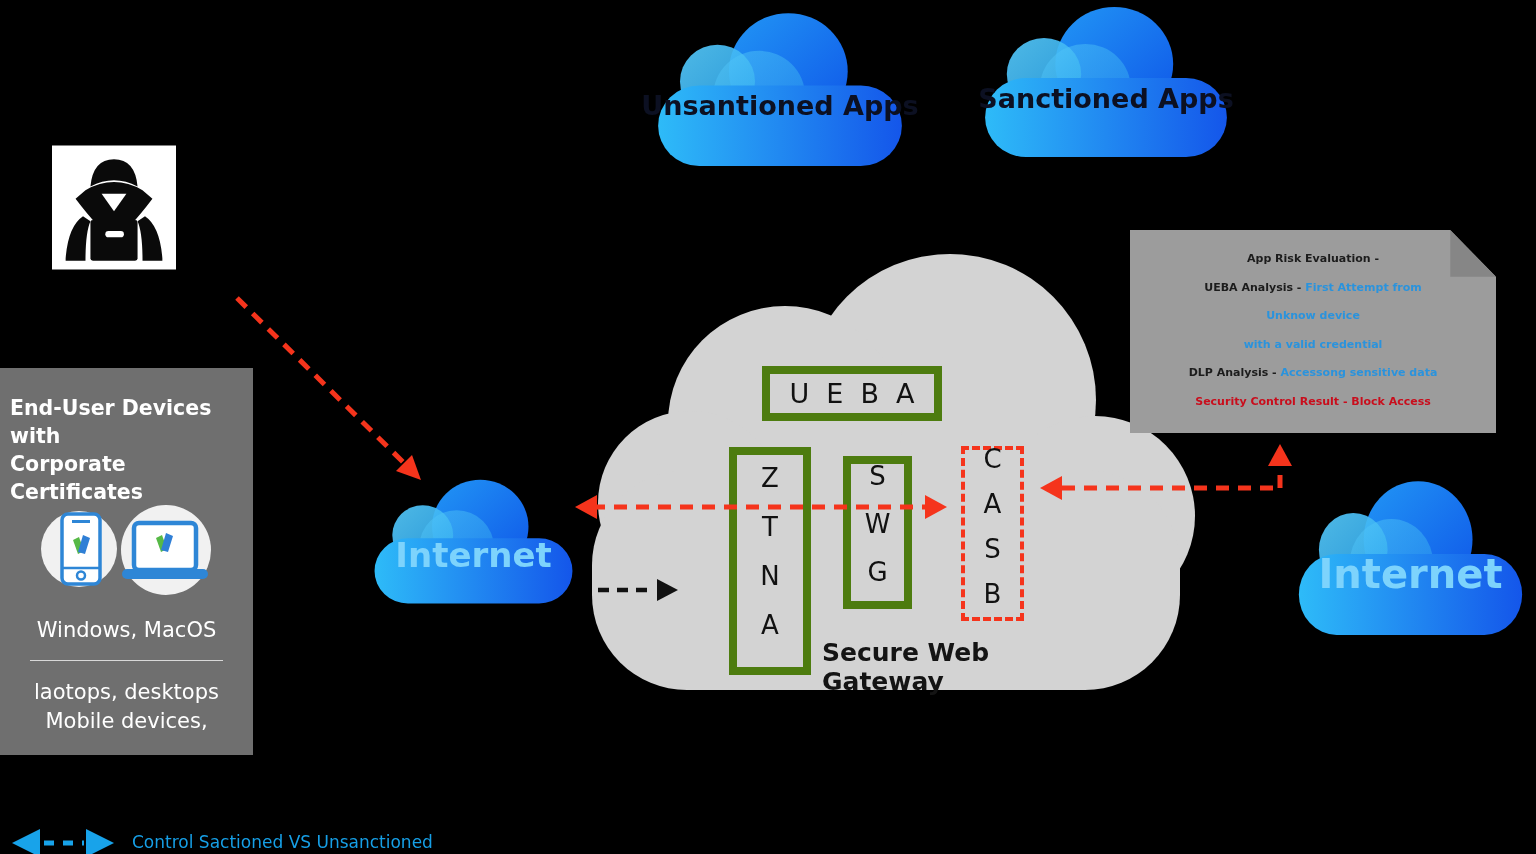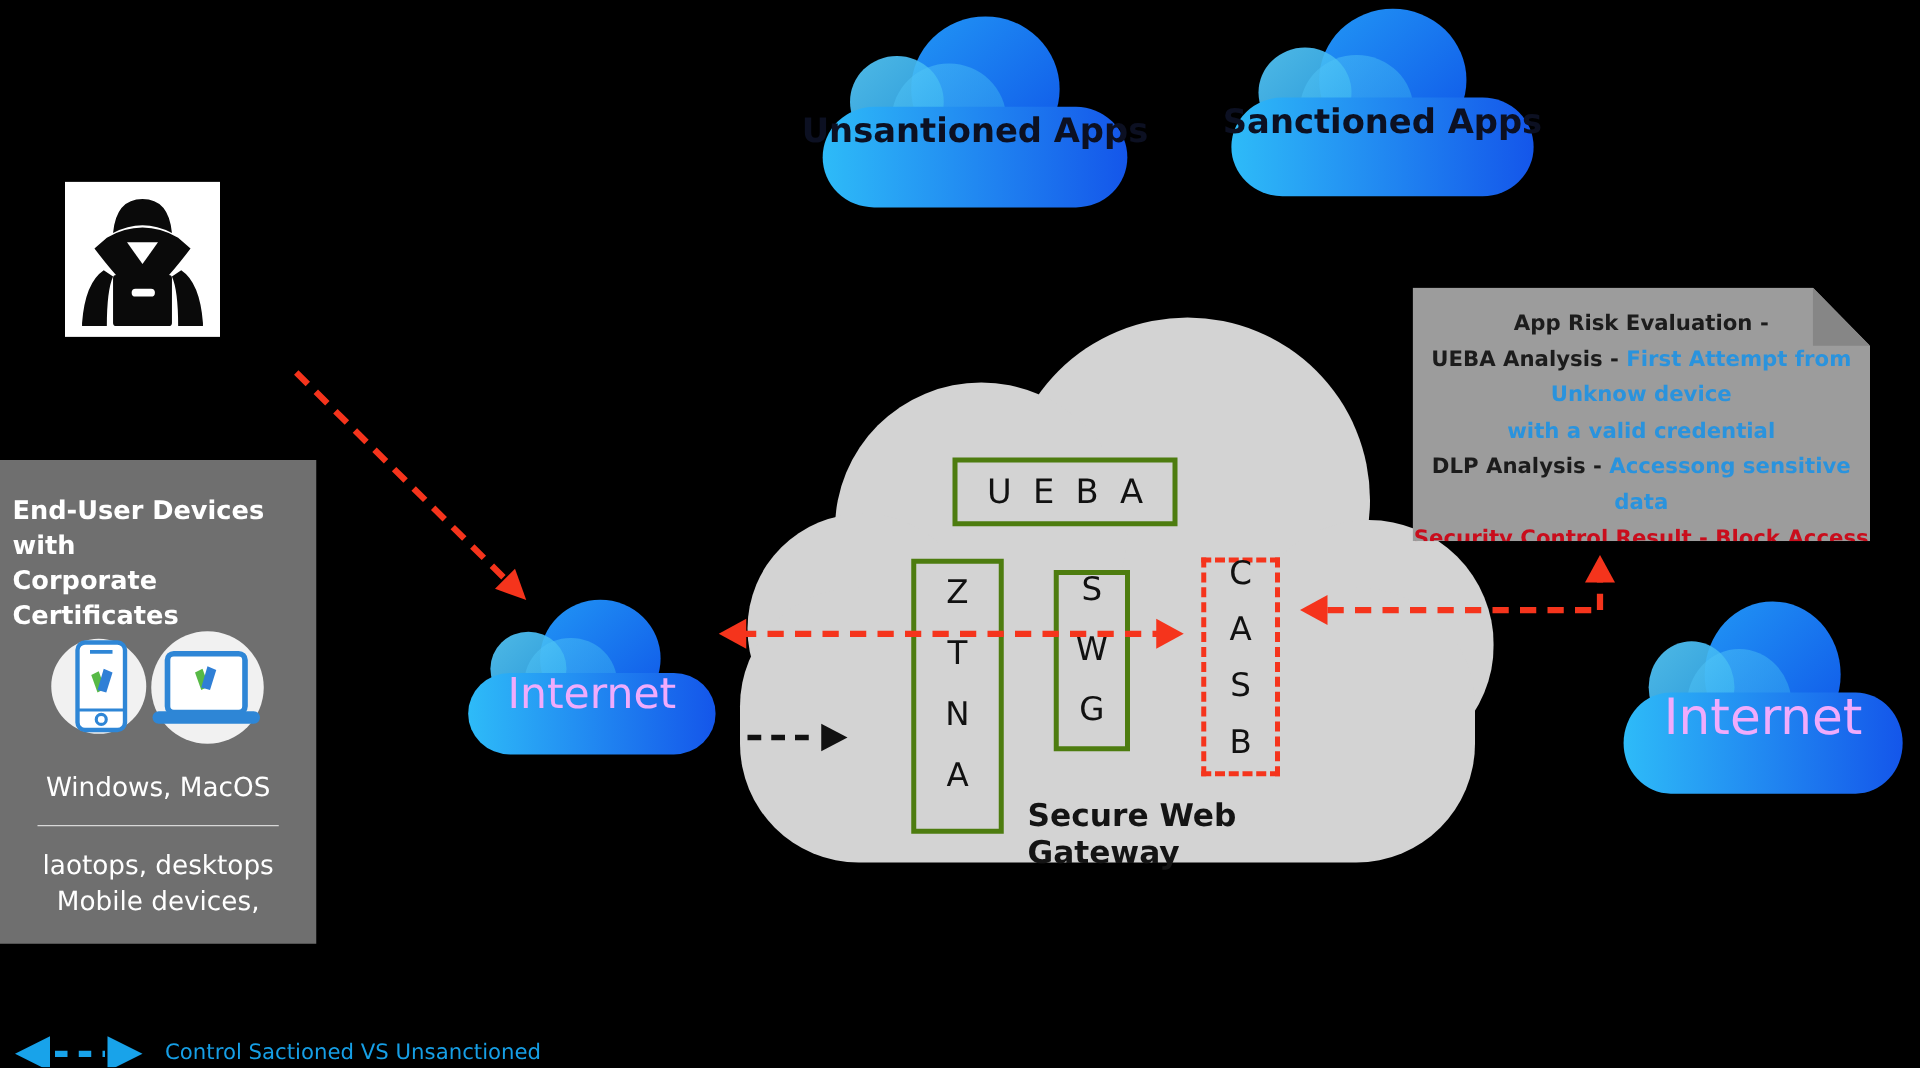--- a/index.html
+++ b/index.html
@@ -6,53 +6,53 @@
   #stage{position:relative;width:1536px;height:854px;background:#000;overflow:hidden;
          font-family:"DejaVu Sans","Liberation Sans",sans-serif;}
   .abs{position:absolute;}
 
   
   .cloud{pointer-events:none;text-align:center;}
   .cloud svg{position:absolute;inset:0;}
   .cloud-label{position:absolute;left:50%;top:61%;transform:translate(-50%,-50%);
                white-space:nowrap;}
   .cloud-label.dark{color:#0c1022;font-weight:bold;font-size:27px;}
-  .cloud-label.light{color:#f0abfc;font-weight:400;}
+  .cloud-label.light{color:#7dd3fc;font-weight:700;}
 
   
   #hacker{left:52px;top:143px;width:124px;height:129px;}
 
   
   #panel{left:0;top:368px;width:253px;height:387px;background:#6f6f6f;color:#fff;}
   #panel .title{position:absolute;left:10px;top:26px;font-size:20.5px;font-weight:bold;
                 line-height:28px;}
   #panel .os{position:absolute;left:0;top:250px;width:100%;text-align:center;font-size:21px;}
   #panel .divider{position:absolute;left:30px;top:292px;width:193px;height:0;
                   border-top:1.5px solid #d8d8d8;}
   #panel .devices{position:absolute;left:0;top:310px;width:100%;text-align:center;
                   font-size:21px;line-height:29px;}
 
   
   #swgcloud{left:580px;top:248px;width:615px;height:445px;}
-  .nbox{background:#d3d3d3;border:4px solid #4d7c0f;color:#111;display:flex;
+  .nbox{background:#d3d3d3;border:8px solid #4d7c0f;color:#111;display:flex;
         align-items:center;justify-content:center;}
   #ueba{left:762px;top:366px;width:180px;height:55px;font-size:27px;letter-spacing:17px;
         padding-left:17px;box-sizing:border-box;}
   .vbox{writing-mode:vertical-rl;text-orientation:upright;font-size:26px;}
   #ztna{left:729px;top:447px;width:66px;height:212px;letter-spacing:19px;}
   #swg {left:843px;top:456px;width:53px;height:137px;letter-spacing:18px;}
   #casb{left:961px;top:446px;width:55px;height:167px;letter-spacing:15px;
         border:4px dashed #f5341c;}
   #swg-caption{left:822px;top:638px;width:240px;text-align:left;font-size:25px;
                font-weight:600;color:#141414;}
 
   
   #risk{left:1130px;top:230px;width:366px;height:203px;background:#9c9c9c;
         clip-path:polygon(0 0,87.5% 0,100% 23%,100% 100%,0 100%);
-        text-align:center;font-size:17px;font-weight:bold;color:#1c1c1c;}
+        text-align:center;font-size:11px;font-weight:bold;color:#1c1c1c;}
   #risk .fold{position:absolute;right:0;top:0;width:12.5%;height:23%;background:#868686;
               clip-path:polygon(0 0,100% 100%,0 100%);}
   #risk p{margin:0;line-height:28.6px;}
   #risk .pad{height:15px;}
   #risk .blue{color:#2a93dd;}
   #risk .red{color:#c90d1c;}
 
   
   #legend-text{left:132px;top:832px;font-size:17px;font-weight:normal;color:#169fe6;
                white-space:nowrap;}

